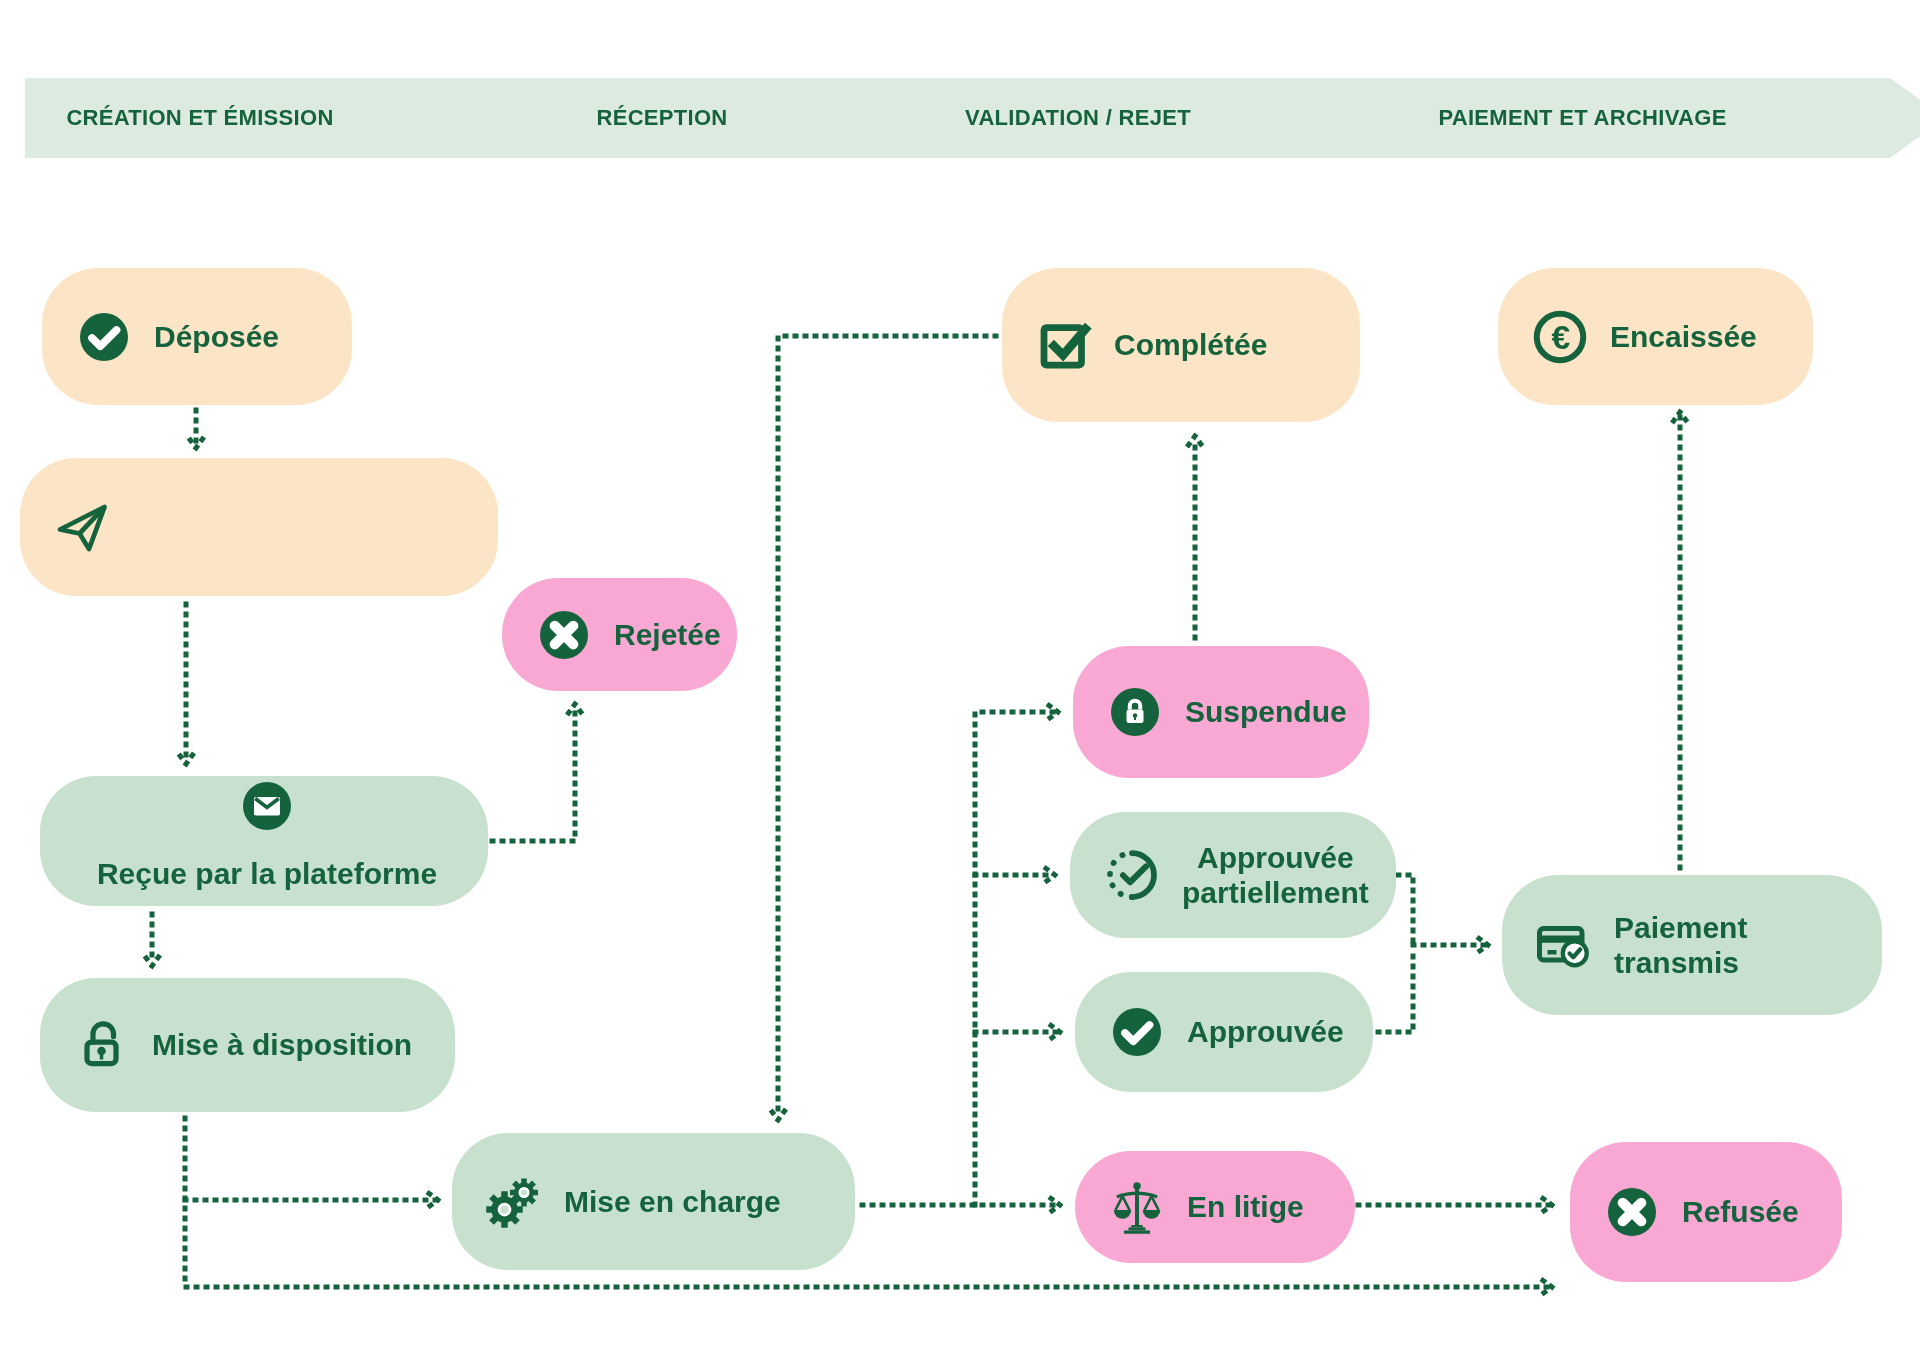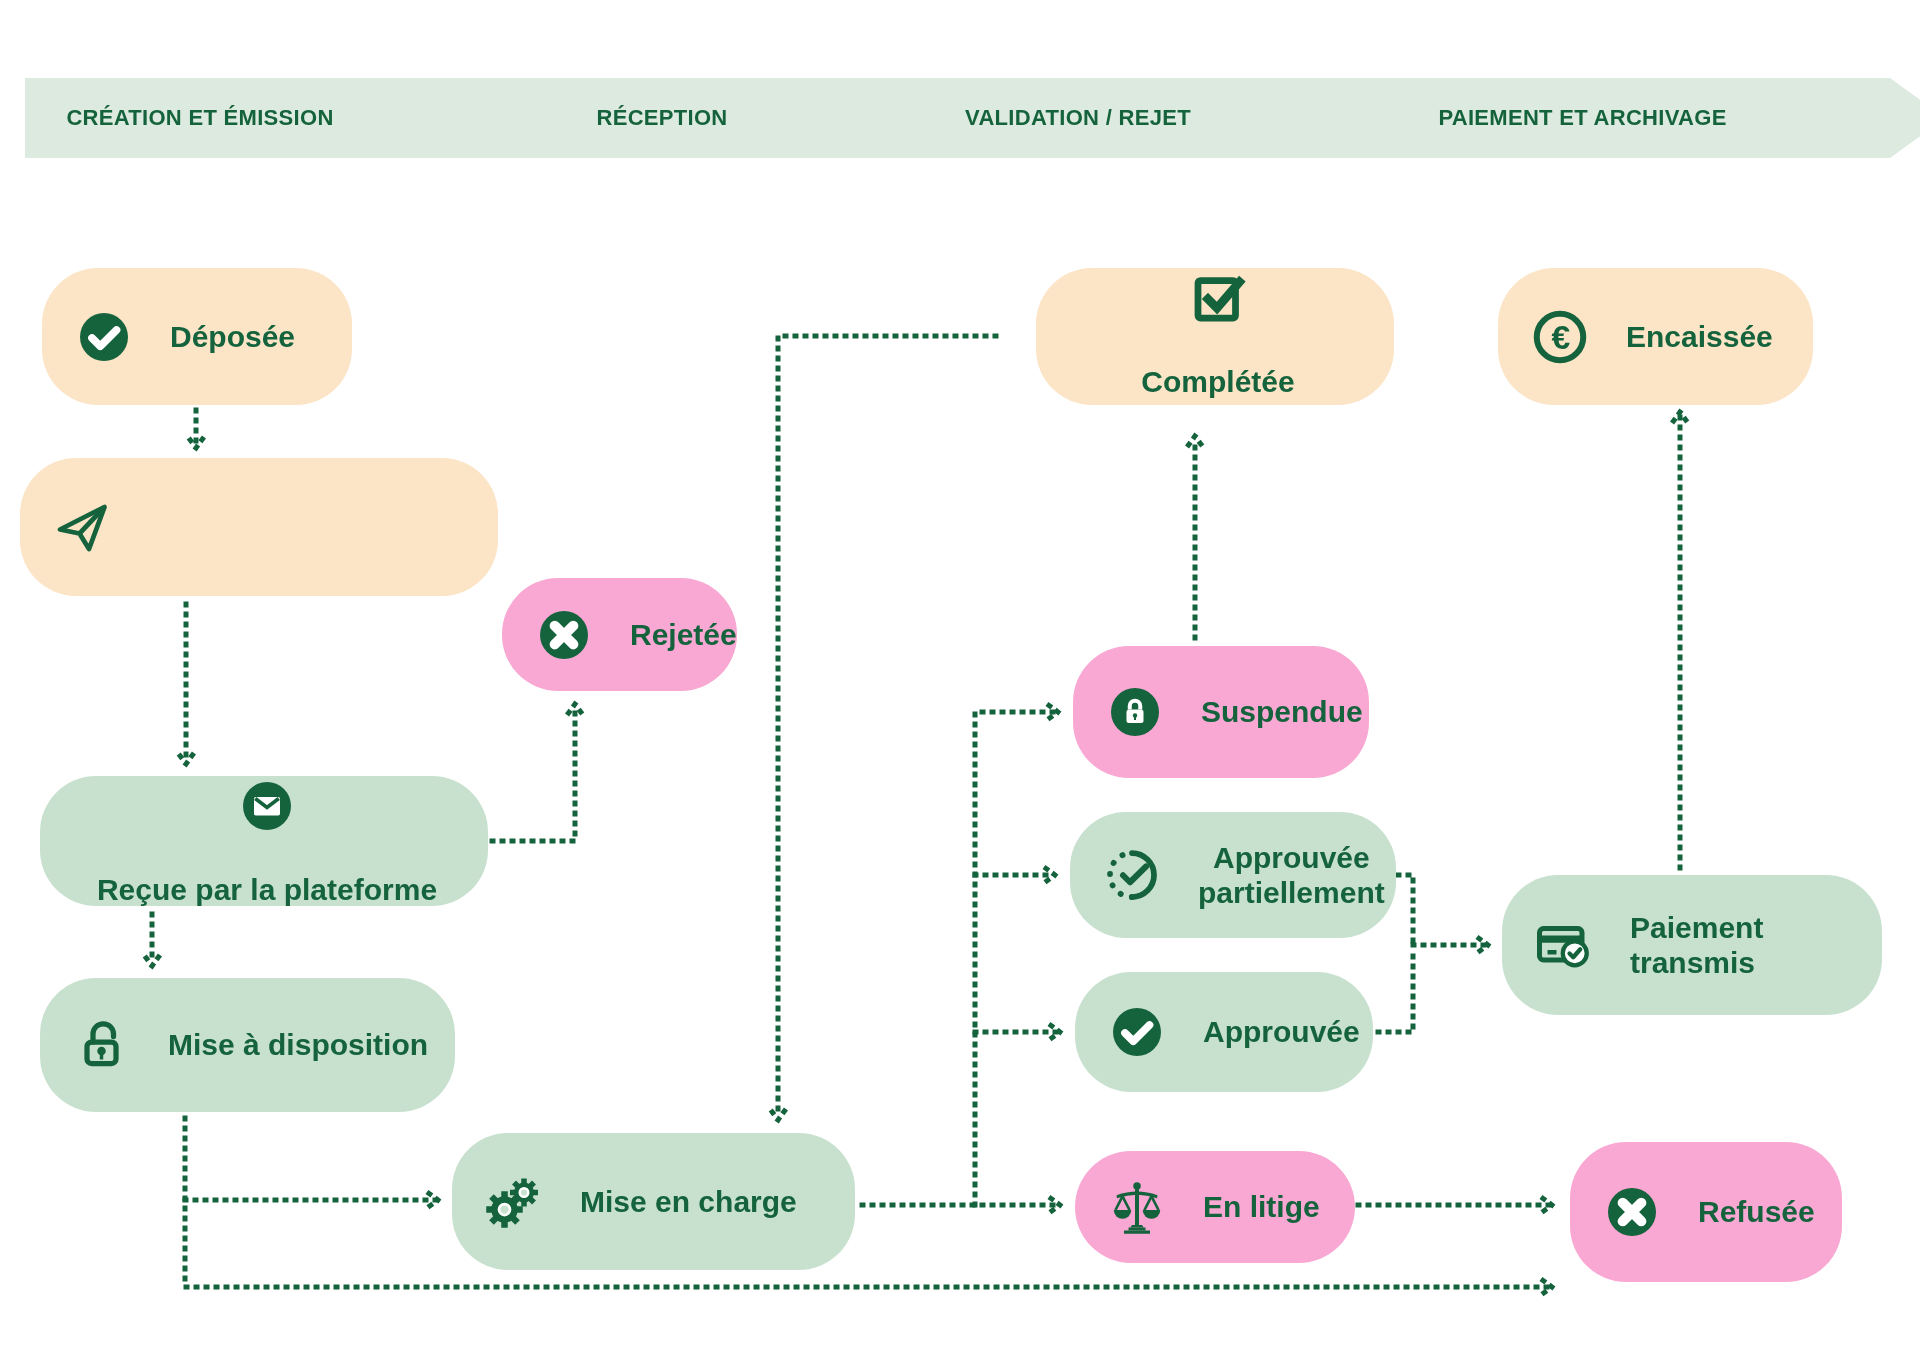--- a/index.html
+++ b/index.html
@@ -14,21 +14,21 @@
   .banner.notched{clip-path:polygon(0 0,calc(100% - 55px) 0,100% 50%,calc(100% - 55px) 100%,0 100%,55px 50%);
           padding-left:40px;}
   .banner.first{clip-path:polygon(0 0,calc(100% - 55px) 0,100% 50%,calc(100% - 55px) 100%,0 100%);
           padding-right:30px;}
   
   #wires{position:absolute;inset:0;z-index:1;pointer-events:none;}
   #wires path{fill:none;stroke:#15633C;stroke-width:5;stroke-linecap:square;
           stroke-dasharray:1 9;}
   
   .node{position:absolute;z-index:2;border-radius:56px;display:flex;
-        align-items:center;gap:36px;padding:0 26px 0 32px;box-sizing:border-box;}
+        align-items:center;gap:20px;padding:0 26px 0 32px;box-sizing:border-box;}
   .node.peach{background:#FCE4C7;}
   .node.green{background:#C8E1CF;}
   .node.pink{background:#f9a8d4;}
   .node .label{color:#15633C;font-size:30px;font-weight:bold;line-height:1.18;
         white-space:pre-line;}
   .node.multi .label{text-align:center;}
   .icon-slot{flex:0 0 auto;display:flex;align-items:center;}
   .icon-slot svg{width:60px;height:60px;display:block;}
 </style>
 </head>
@@ -148,21 +148,21 @@
               <line x1="16" y1="8.2" x2="12" y2="12.2"></line>
               <line x1="16" y1="8.2" x2="20" y2="12.2"></line>
               <line x1="16" y1="8.2" x2="12" y2="4.2"></line>
             </g>
             <circle cx="16" cy="8.2" r="4" fill="#15633C"></circle>
             <circle cx="16" cy="8.2" r="1.7" fill="#C8E1CF" stroke="#fff" stroke-width="1"></circle>
           </svg>
         </span>
     <span class="label">Mise en charge</span>
   </div>
-      <div class="node peach" style="left: 1036px; top: 268px; width: 358px; height: 137px; flex-direction: column;">
+      <div class="node peach" style="left: 1002px; top: 268px; width: 358px; height: 154px;">
     <span class="icon-slot">
           <svg viewBox="0 0 24 24">
             <rect x="4" y="5" width="15" height="15" rx="1" fill="none" stroke="#15633C" stroke-width="2.7"></rect>
             <path d="M8 12.4 l3.6 3.6 L20.6 5.6" fill="none" stroke="#15633C" stroke-width="3.5" stroke-linecap="square"></path>
           </svg>
         </span>
     <span class="label">Complétée</span>
   </div>
       <div class="node pink" style="left: 1073px; top: 646px; width: 296px; height: 132px;">
     <span class="icon-slot">

